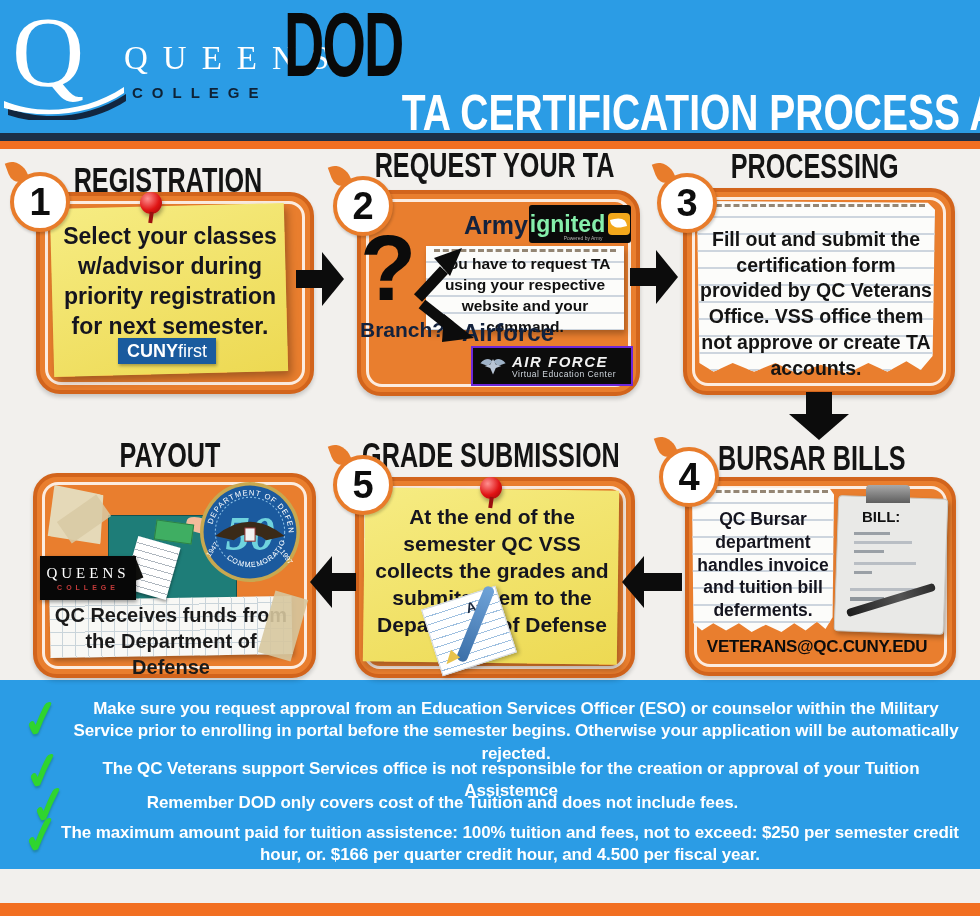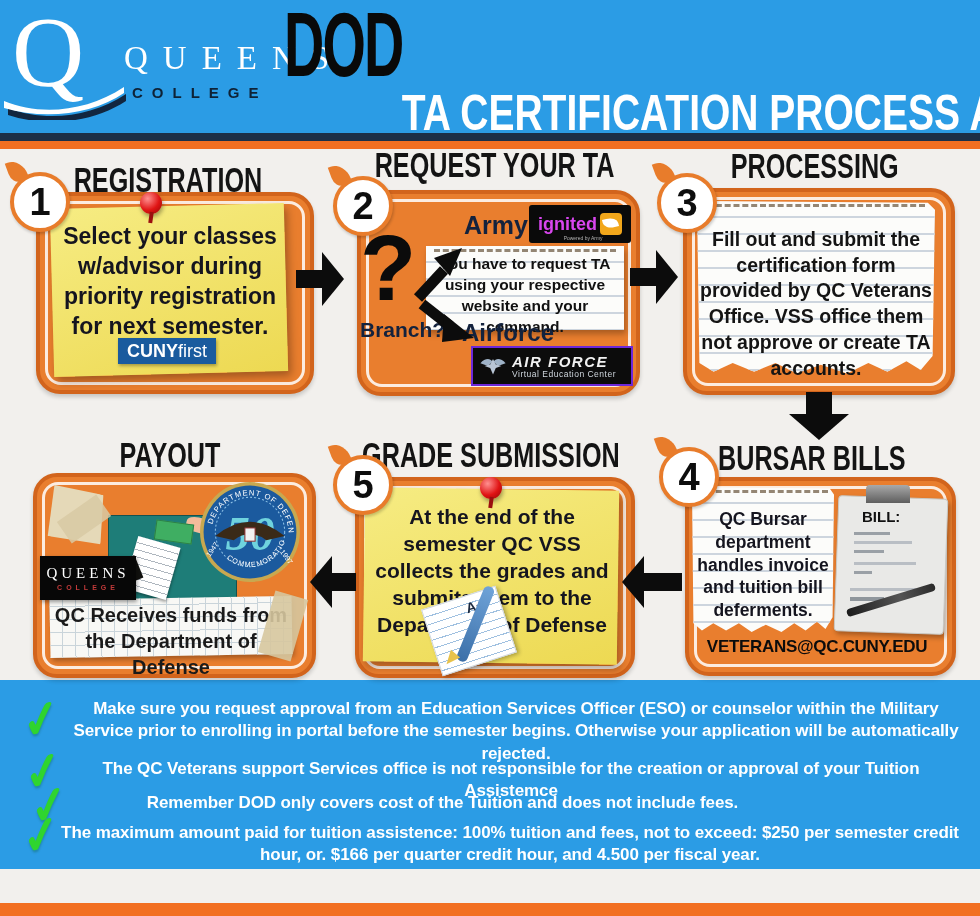--- a/index.html
+++ b/index.html
@@ -59,21 +59,21 @@
   .arr{position:absolute;z-index:4;}
   .arr .body{position:absolute;background:#0C0C0C;}
   .arr .head{position:absolute;width:0;height:0;}
   
   .cuny-badge{position:absolute;background:#1A5B9E;display:flex;align-items:center;
        justify-content:center;z-index:4;box-shadow:1px 2px 3px rgba(0,0,0,.3);}
   .cuny-badge .c1{font-size:18px;font-weight:900;color:#fff;letter-spacing:0;}
   .cuny-badge .c2{font-size:18px;font-weight:400;color:#fff;}
   .ignited-logo{position:absolute;background:#0A0A0A;border-radius:3px;display:flex;
        align-items:center;justify-content:center;gap:3px;z-index:4;}
-  .ignited-logo .ig-word{font-size:18px;font-weight:800;color:#d946ef;line-height:.9;text-align:center;}
+  .ignited-logo .ig-word{font-size:23px;font-weight:800;color:#86efac;line-height:.9;text-align:center;}
   .ignited-logo .ig-sub{position:absolute;right:28px;bottom:2px;font-size:9px;color:#b5b5b5;
        transform:scale(.55);transform-origin:right bottom;white-space:nowrap;}
   .ig-glyph{width:22px;height:22px;background:#F2A71B;border-radius:4px;position:relative;}
   .ig-glyph::before{content:"";position:absolute;left:3px;top:5px;width:15px;height:10px;
        background:#fff;border-radius:0 70% 0 70%;transform:rotate(-15deg);}
   .af-logo{position:absolute;background:#0C0C0C;border:2px solid #6d28d9;display:flex;
        align-items:center;padding:2px 6px;gap:5px;z-index:4;}
   .af-col{display:flex;flex-direction:column;line-height:1;}
   .af-title{font-size:15px;font-weight:900;font-style:italic;color:#F2F2F2;letter-spacing:1.5px;}
   .af-sub{font-size:8.5px;color:#CFD6DD;letter-spacing:.5px;margin-top:1px;}

